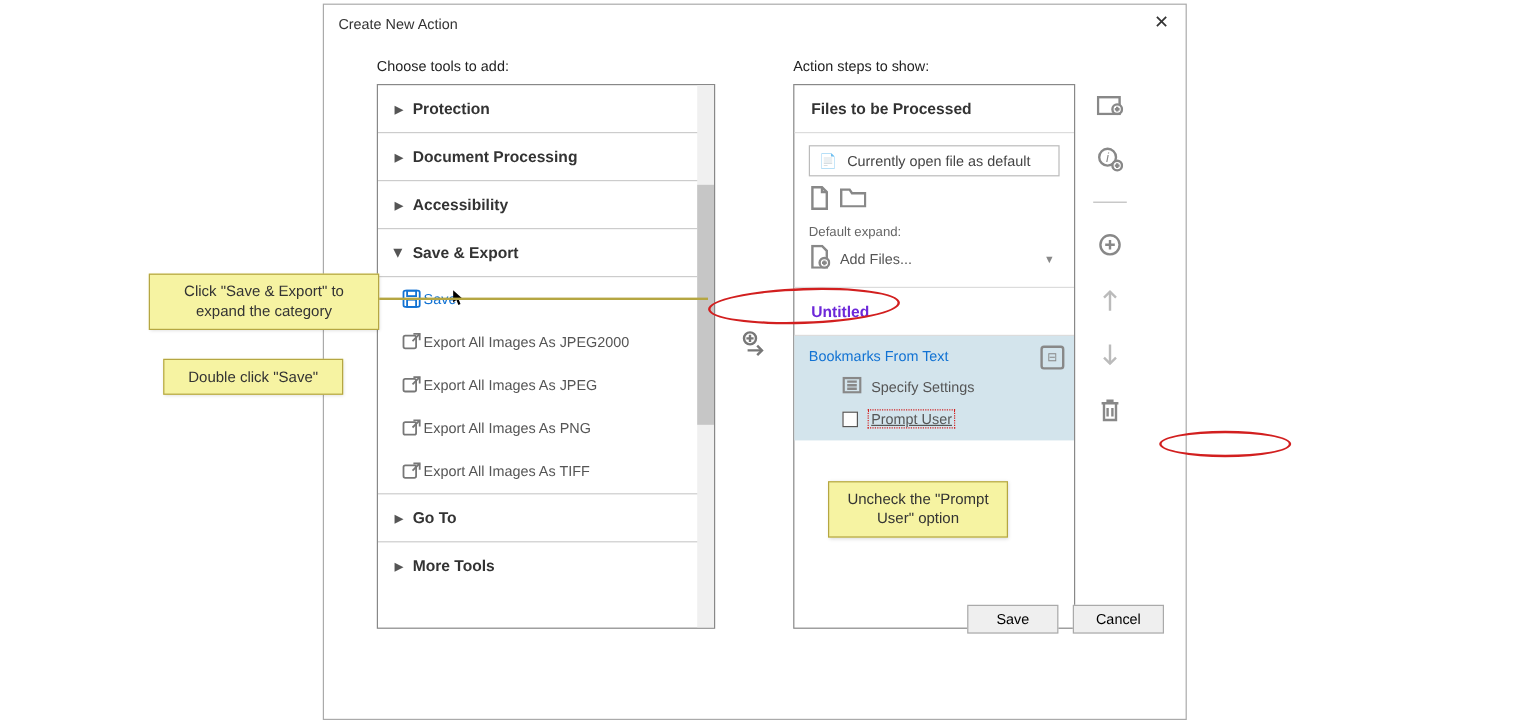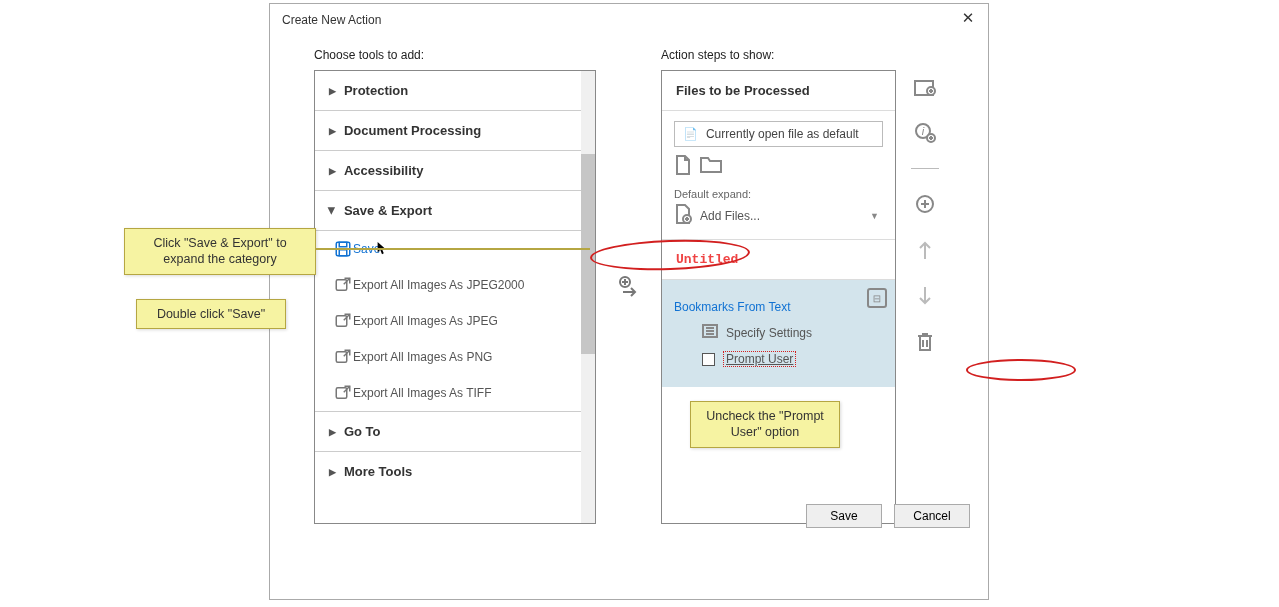--- a/index.html
+++ b/index.html
@@ -89,24 +89,24 @@
     border: 1px solid #bbb;
     padding: 5px 8px;
     display:flex;align-items:center;gap:8px;
     color:#444;
   }
   .mini-icons { margin-top:8px; display:flex; gap:8px; }
   .def-label { font-size:11px; color:#666; margin-top:10px; }
   .addfiles { margin-top:4px; display:flex;align-items:center;gap:6px; justify-content:space-between; padding-right:4px;}
   .addf-l { display:flex;align-items:center;gap:8px; color:#555;}
 
-  .steps-head { padding: 12px 14px; font-weight:bold; font-size:13px; color:#ef4444; border-bottom: 1px solid #dcdcdc; font-family: Liberation Mono, monospace;}
+  .steps-head { padding: 12px 14px; font-weight:bold; font-size:13px; color:#6d28d9; border-bottom: 1px solid #dcdcdc;}
   .step {
     background: #d3e4ec;
-    padding: 20px 12px;
+    padding: 10px 12px;
     position:relative;
   }
   .step-title { color:#1172d3; font-size:12px; }
   .step-row { margin-top:10px; display:flex; align-items:center; gap:8px; font-size:12px; color:#555; padding-left:28px;}
   .step-gear { position:absolute; right:8px; top:8px; width:20px;height:20px; border:2px solid #888; border-radius:3px; display:flex;align-items:center;justify-content:center; font-size:10px; color:#888;}
   .checkbox { width:13px;height:13px; border:1px solid #555; background:#fdfdfd; display:inline-block; }
 
   .side-ic { width:22px;height:22px; color:#888; display:flex;align-items:center;justify-content:center; }
 
   .btn-row { position:absolute; right:18px; bottom:12px; display:flex; gap:12px;}

